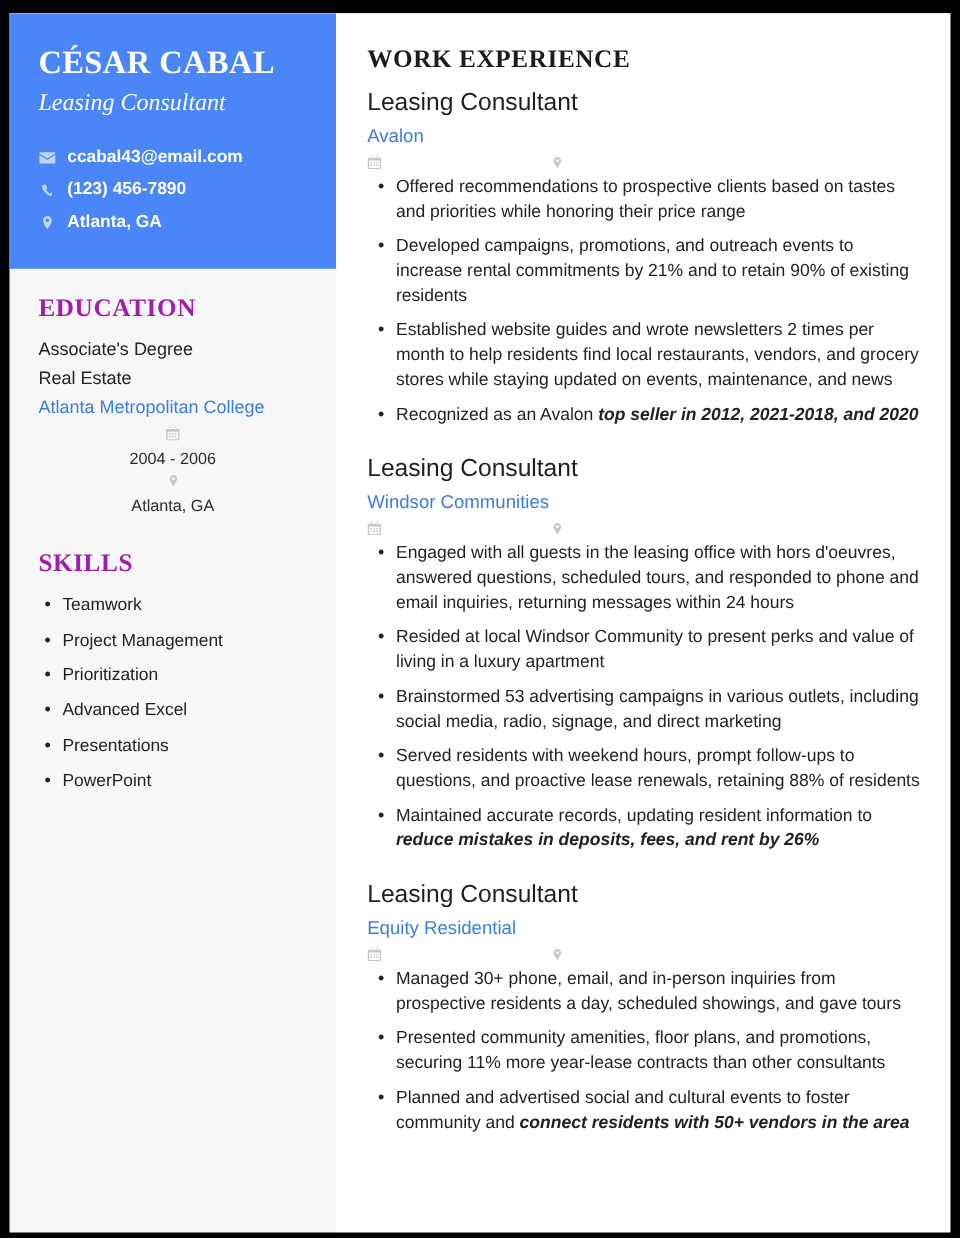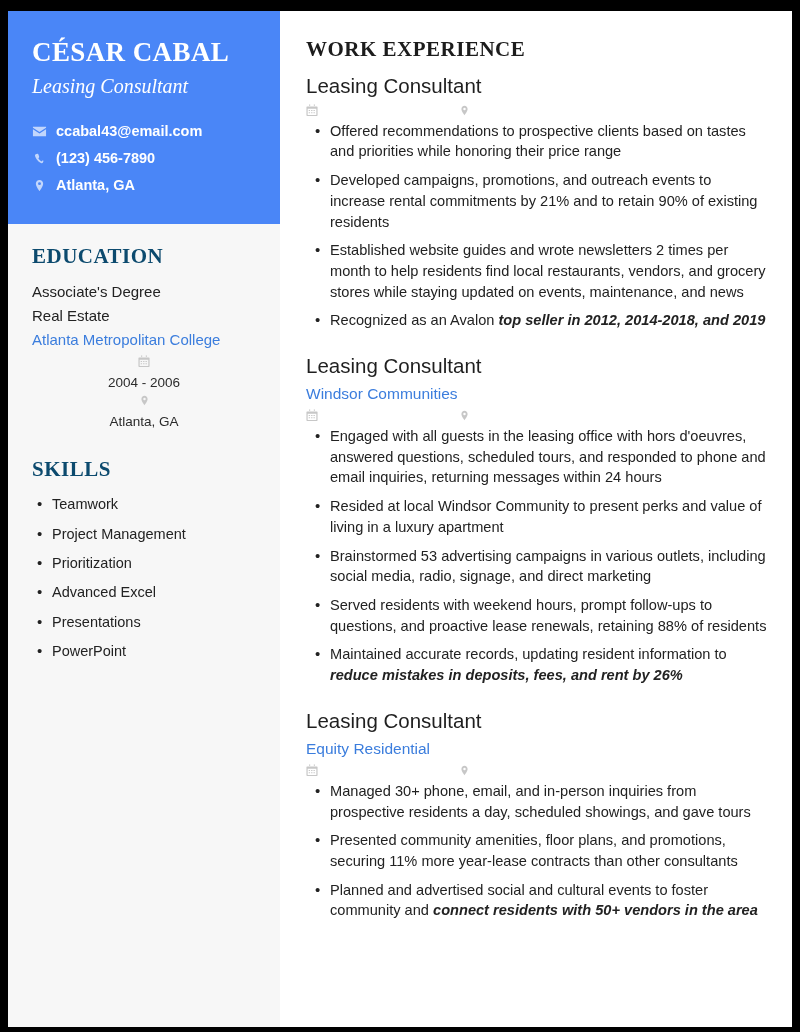--- a/index.html
+++ b/index.html
@@ -83,21 +83,21 @@
 
   .side-section {
     padding: 20px 24px 0 24px;
   }
 
   .side-heading {
     font-family: "Liberation Serif", serif;
     font-weight: bold;
     font-size: 21px;
     letter-spacing: 0.5px;
-    color: #0c4a6e;
+    color: #a21caf;
     margin-bottom: 11px;
   }
 
   .edu-line {
     font-size: 15px;
     color: #222222;
     line-height: 1.55;
   }
 
   .edu-school {
@@ -312,20 +312,21 @@
         </ul>
     </section>
 
   </aside>
 
   <main class="main">
     <div class="main-heading">WORK EXPERIENCE</div>
     <div id="job-list">
         <div class="job">
           <div class="job-title">Leasing Consultant</div>
+          <div class="job-company">Avalon</div>
           <div class="job-meta">
             <span class="meta-item">
               <span class="ico">
                 <svg width="12" height="13" viewBox="0 0 16 16" fill="#c7c7c7">
                   <path d="M4 0h1.6v1.6H4V0zm6.4 0H12v1.6h-1.6V0zM1.4 2.6h13.2c.4 0 .8.4.8.8v11c0 .4-.4.8-.8.8H1.4c-.4 0-.8-.4-.8-.8v-11c0-.4.4-.8.8-.8zm.8 3.2v8.2h11.6V5.8H2.2zm1.4 1.4h1.8v1.6H3.6V7.2zm3.2 0h1.8v1.6H6.8V7.2zm3.2 0h1.8v1.6h-1.8V7.2zm-6.4 3h1.8v1.6H3.6v-1.6zm3.2 0h1.8v1.6H6.8v-1.6zm3.2 0h1.8v1.6h-1.8v-1.6z"></path>
                 </svg>
               </span>
               <span></span>
             </span>
             <span class="meta-item">
@@ -334,21 +335,21 @@
                   <path d="M8 1.2c-2.5 0-4.5 2-4.5 4.5C3.5 9 8 14.8 8 14.8s4.5-5.8 4.5-9.1c0-2.5-2-4.5-4.5-4.5zm0 6.3a1.8 1.8 0 110-3.6 1.8 1.8 0 010 3.6z"></path>
                 </svg>
               </span>
               <span></span>
             </span>
           </div>
           <ul class="bullets">
             <li><span>Offered recommendations to prospective clients based on tastes and priorities while honoring their price range</span></li>
             <li><span>Developed campaigns, promotions, and outreach events to increase rental commitments by 21% and to retain 90% of existing residents</span></li>
             <li><span>Established website guides and wrote newsletters 2 times per month to help residents find local restaurants, vendors, and grocery stores while staying updated on events, maintenance, and news</span></li>
-            <li><span>Recognized as an Avalon </span><b>top seller in 2012, 2014-2018, and 2019</b></li>
+            <li><span>Recognized as an Avalon </span><b>top seller in 2012, 2021-2018, and 2020</b></li>
           </ul>
         </div>
         <div class="job">
           <div class="job-title">Leasing Consultant</div>
           <div class="job-company">Windsor Communities</div>
           <div class="job-meta">
             <span class="meta-item">
               <span class="ico">
                 <svg width="12" height="13" viewBox="0 0 16 16" fill="#c7c7c7">
                   <path d="M4 0h1.6v1.6H4V0zm6.4 0H12v1.6h-1.6V0zM1.4 2.6h13.2c.4 0 .8.4.8.8v11c0 .4-.4.8-.8.8H1.4c-.4 0-.8-.4-.8-.8v-11c0-.4.4-.8.8-.8zm.8 3.2v8.2h11.6V5.8H2.2zm1.4 1.4h1.8v1.6H3.6V7.2zm3.2 0h1.8v1.6H6.8V7.2zm3.2 0h1.8v1.6h-1.8V7.2zm-6.4 3h1.8v1.6H3.6v-1.6zm3.2 0h1.8v1.6H6.8v-1.6zm3.2 0h1.8v1.6h-1.8v-1.6z"></path>

